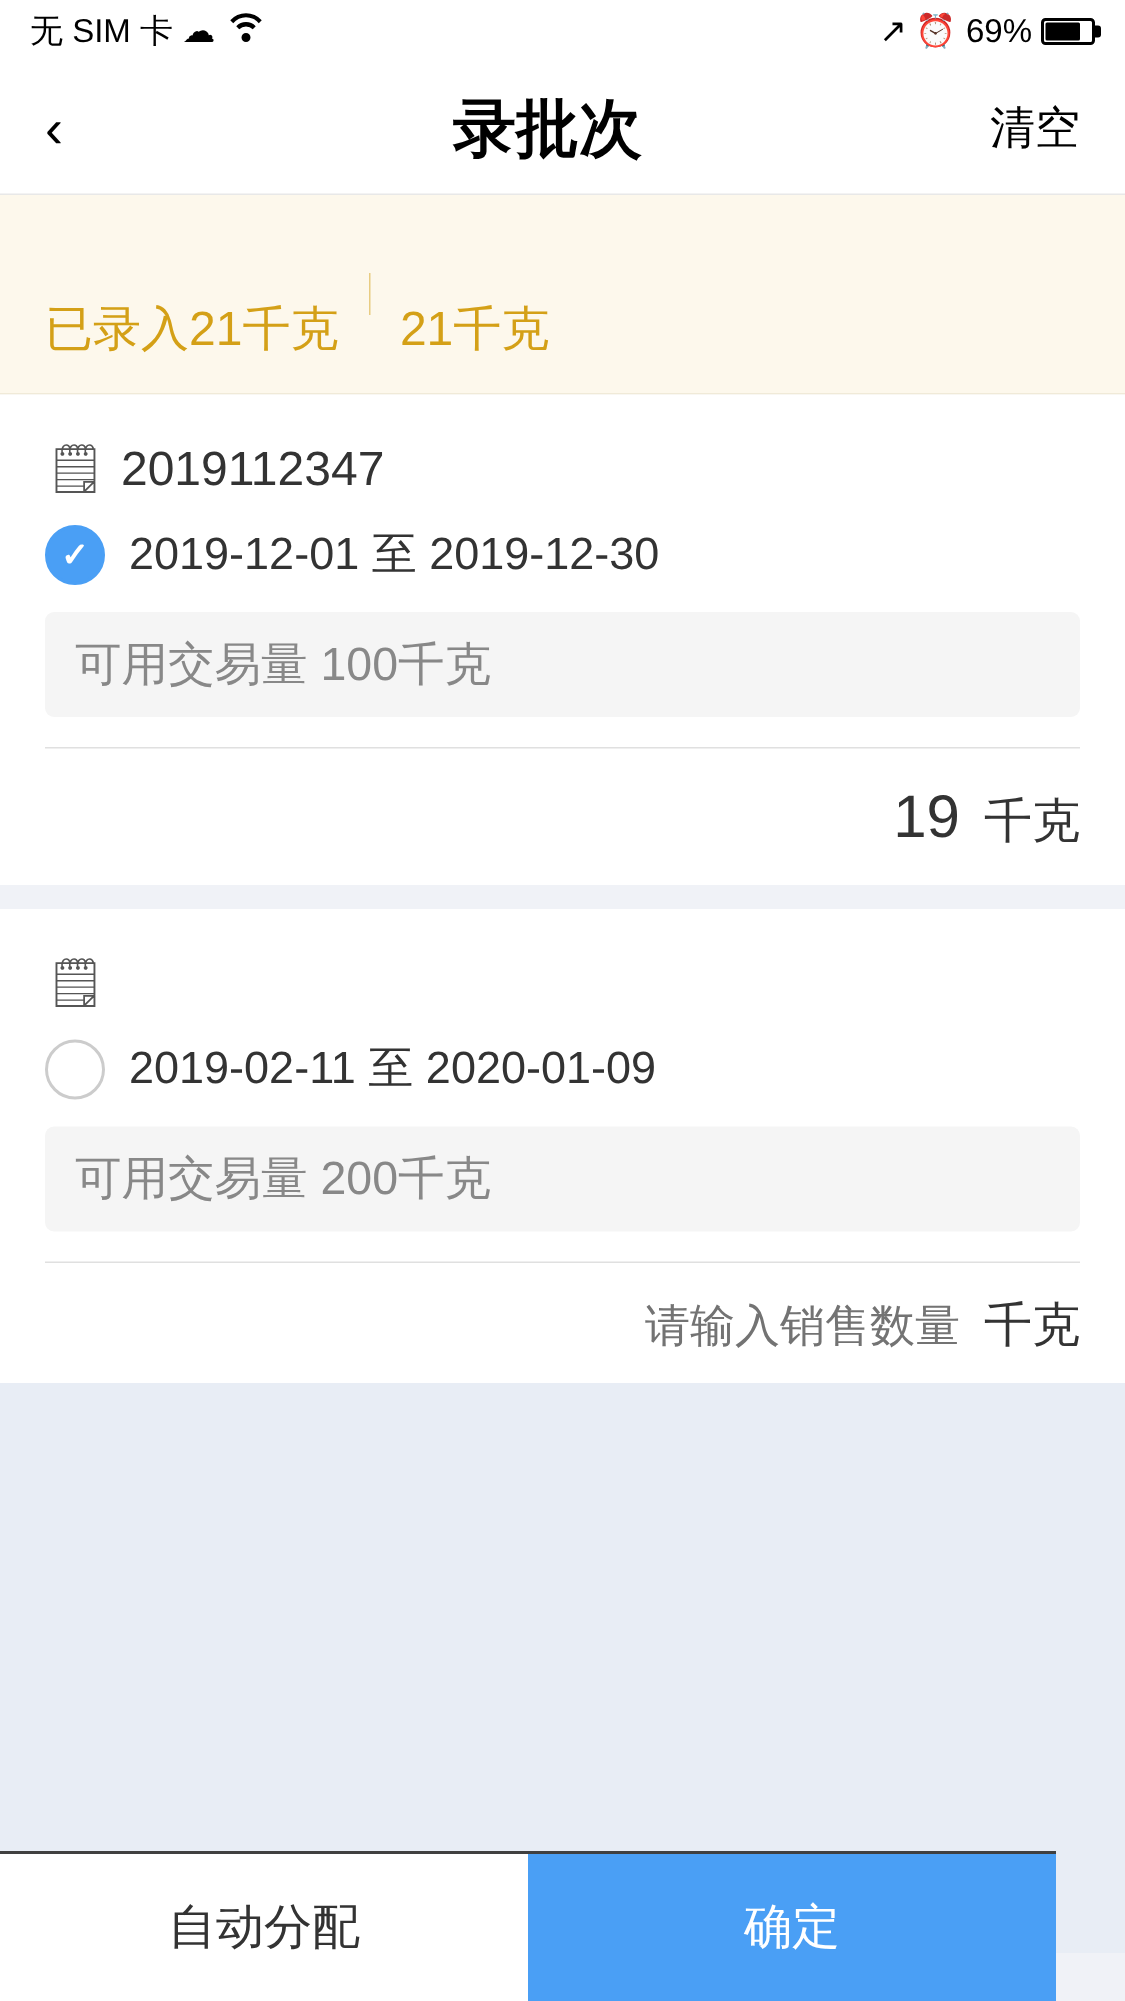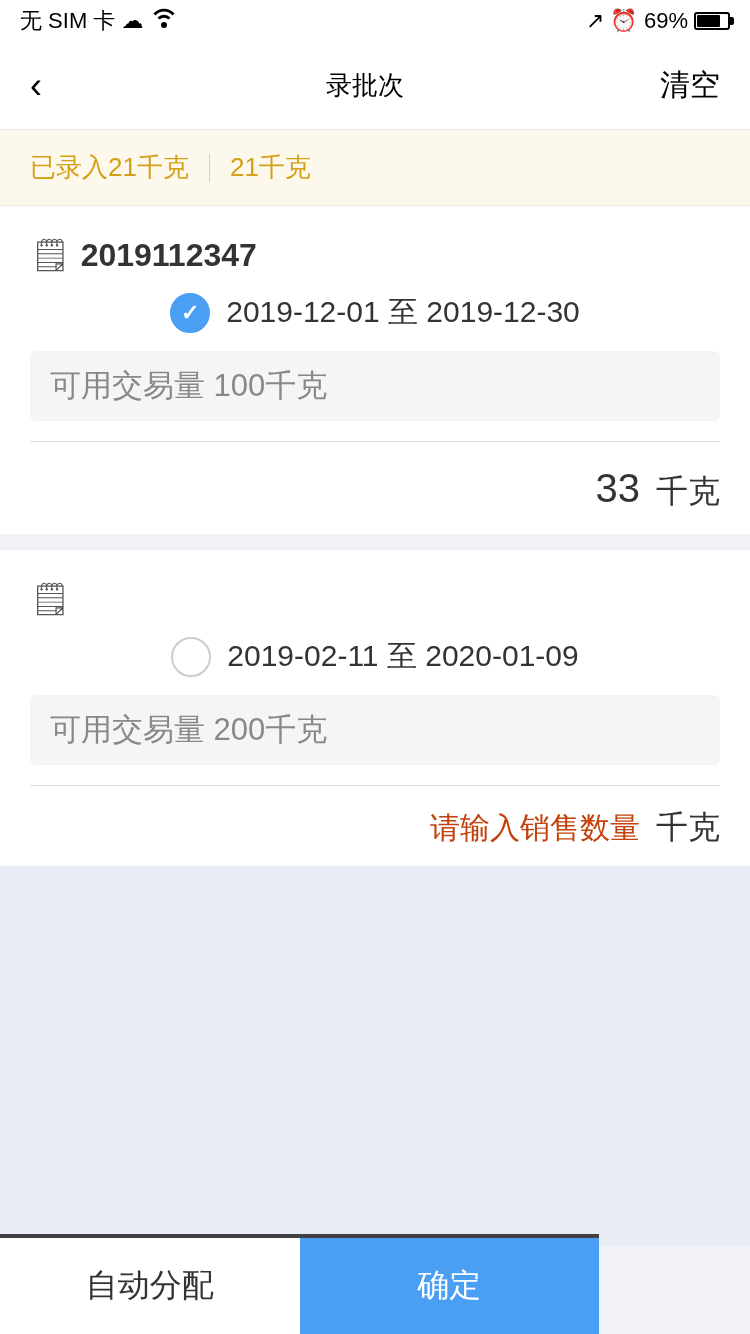--- a/index.html
+++ b/index.html
@@ -80,22 +80,22 @@
       padding: 0 30px;
       border-bottom: 1px solid #e8e8e8;
     }
     .nav-back {
       font-size: 36px;
       color: #000;
       width: 60px;
       cursor: pointer;
     }
     .nav-title {
-      font-size: 26px;
-      font-weight: 400;
+      font-size: 42px;
+      font-weight: 700;
       color: #000;
     }
     .nav-clear {
       font-size: 30px;
       color: #000;
       width: 80px;
       text-align: right;
       cursor: pointer;
     }
 
@@ -103,22 +103,23 @@
     .info-banner {
       width: 750px;
       background: #fdf8ec;
       padding: 20px 30px;
       display: flex;
       align-items: center;
       gap: 20px;
       border-bottom: 1px solid #f0ead8;
     }
     .info-item {
-      font-size: 26px;
+      font-size: 32px;
       color: #d4a017;
+      margin-top: 48px;
     }
     .info-divider {
       width: 1px;
       height: 28px;
       background: #d4a017;
       opacity: 0.5;
     }
 
     
     .card {
@@ -133,29 +134,28 @@
       gap: 10px;
       margin-bottom: 18px;
     }
     .doc-icon {
       font-size: 32px;
       color: #555;
     }
     .card-id {
       font-size: 32px;
       color: #333;
-      font-weight: 700;
+      font-weight: 400;
     }
 
     .card-row {
       display: flex;
       align-items: center;
       gap: 16px;
       margin-bottom: 18px;
-      justify-content: center;
     }
     .radio-circle {
       width: 40px;
       height: 40px;
       border-radius: 50%;
       border: 2px solid #ccc;
       background: #fff;
       display: flex;
       align-items: center;
       justify-content: center;
@@ -204,21 +204,21 @@
     }
     .quantity-input-row {
       display: flex;
       align-items: baseline;
       justify-content: flex-end;
       padding: 16px 0;
       gap: 16px;
     }
     .quantity-placeholder {
       font-size: 30px;
-      color: #c2410c;
+      color: #737373;
     }
     .quantity-input-unit {
       font-size: 32px;
       color: #333;
     }
 
     .section-divider {
       height: 16px;
       background: #f0f2f7;
     }
@@ -235,25 +235,25 @@
       flex: 1;
       background: #e8edf5;
       min-height: 380px;
     }
 
     
     .bottom-bar {
       position: fixed;
       bottom: 0;
       left: 0;
-      width: 599px;
+      width: 704px;
       height: 100px;
       display: flex;
       background: #fff;
-      border-top: 4px solid #404040;
+      border-top: 2px solid #404040;
     }
     .btn-auto {
       flex: 1;
       display: flex;
       align-items: center;
       justify-content: center;
       font-size: 32px;
       color: #333;
       background: #fff;
       cursor: pointer;
@@ -312,21 +312,21 @@
     <span class="doc-icon">🗒</span>
     <span class="card-id">2019112347</span>
   </div>
   <div class="card-row">
     <div class="radio-circle checked"></div>
     <span class="card-date">2019-12-01 至 2019-12-30</span>
   </div>
   <div class="available-tag">可用交易量 100千克</div>
   <div class="input-underline"></div>
   <div class="quantity-row">
-    <span class="quantity-value">33</span>
+    <span class="quantity-value">19</span>
     <span class="quantity-unit">千克</span>
   </div>
 </div>
 
 <div class="section-divider"></div>
 
 <div class="card">
   <div class="card-header">
     <span class="doc-icon">🗒</span>
   </div>

